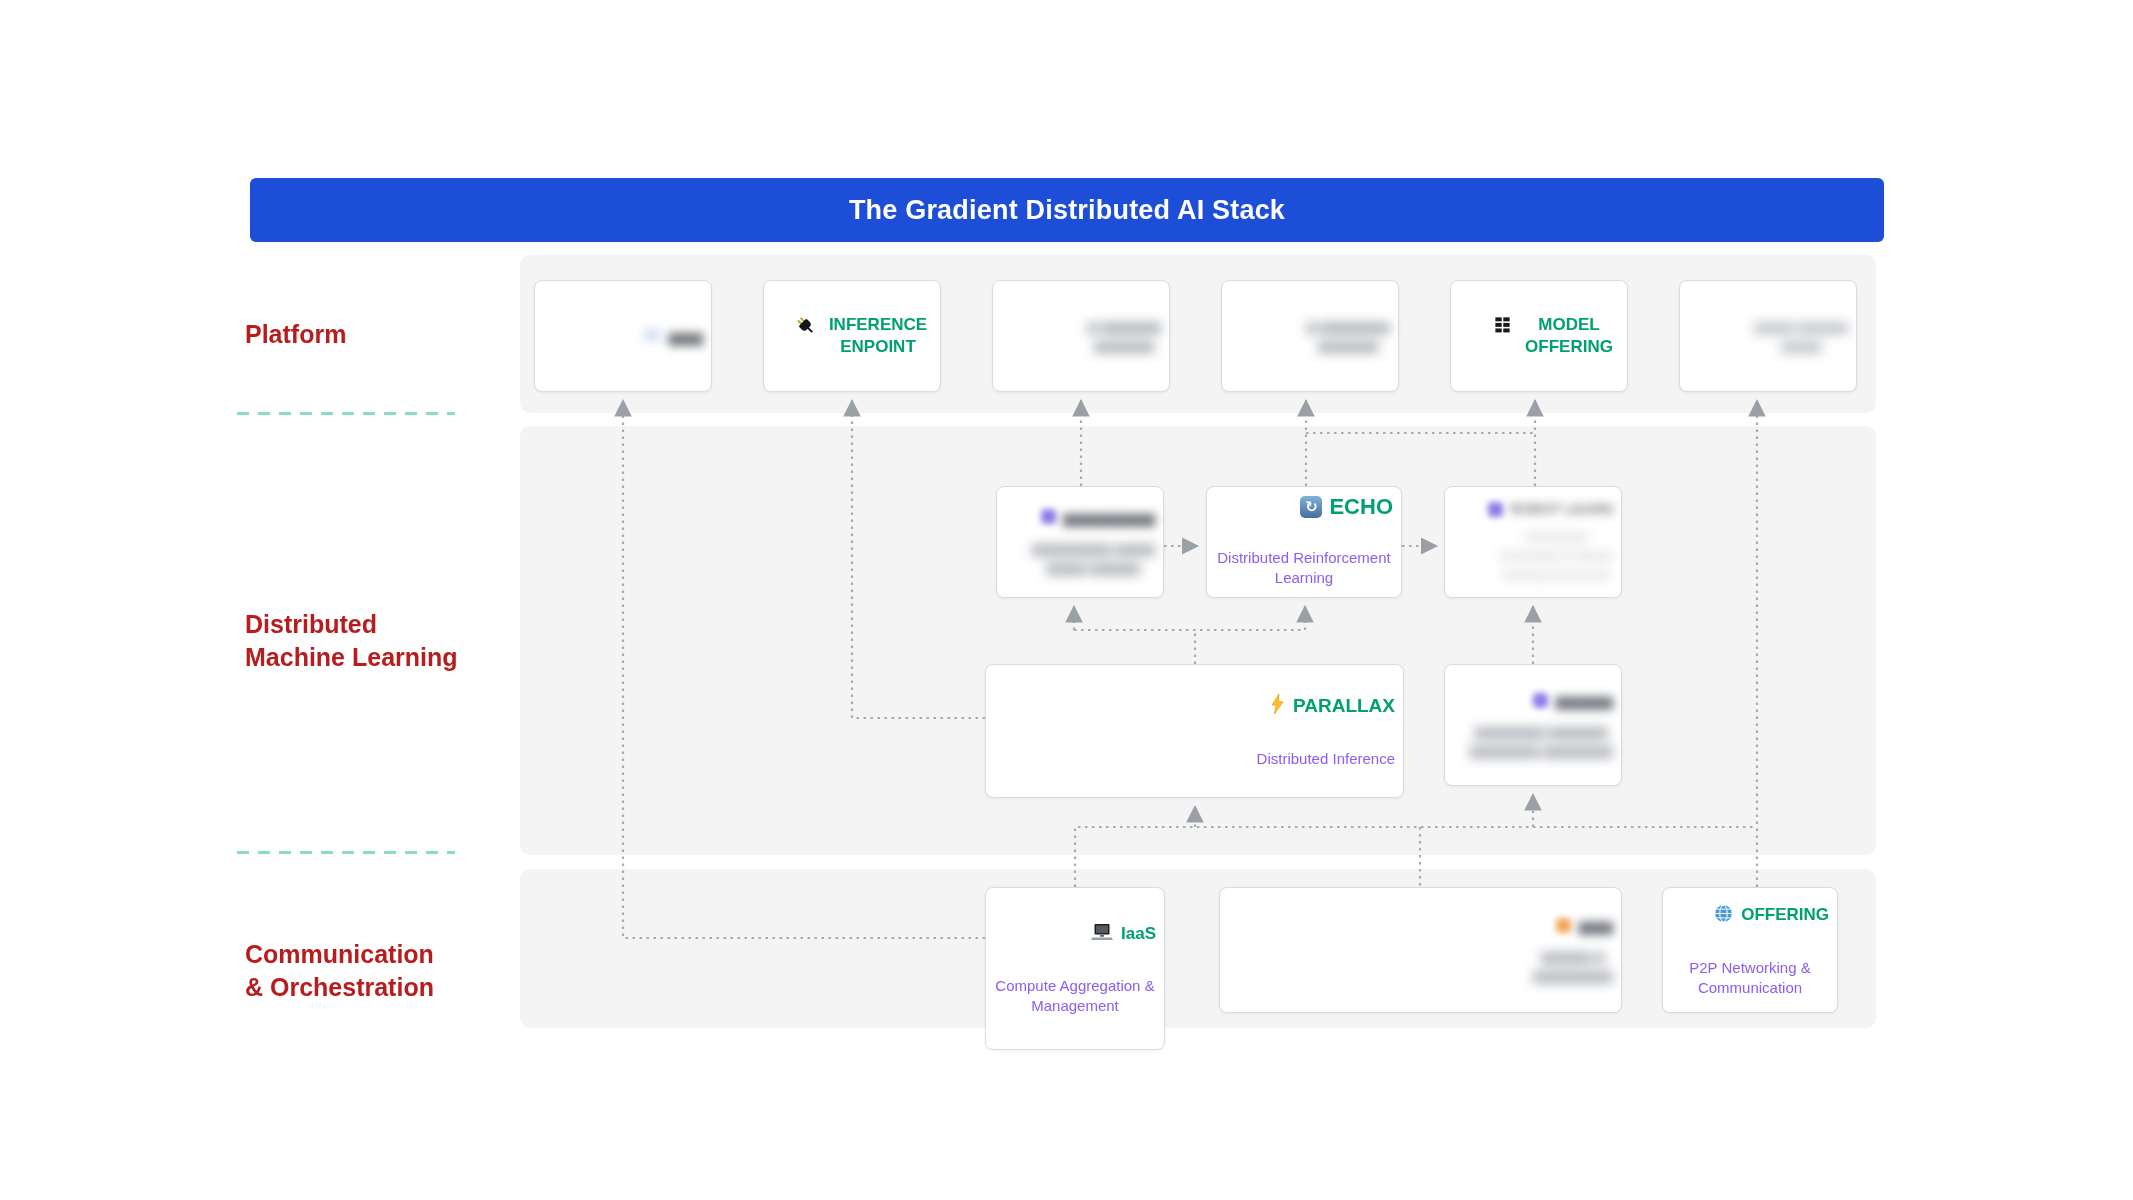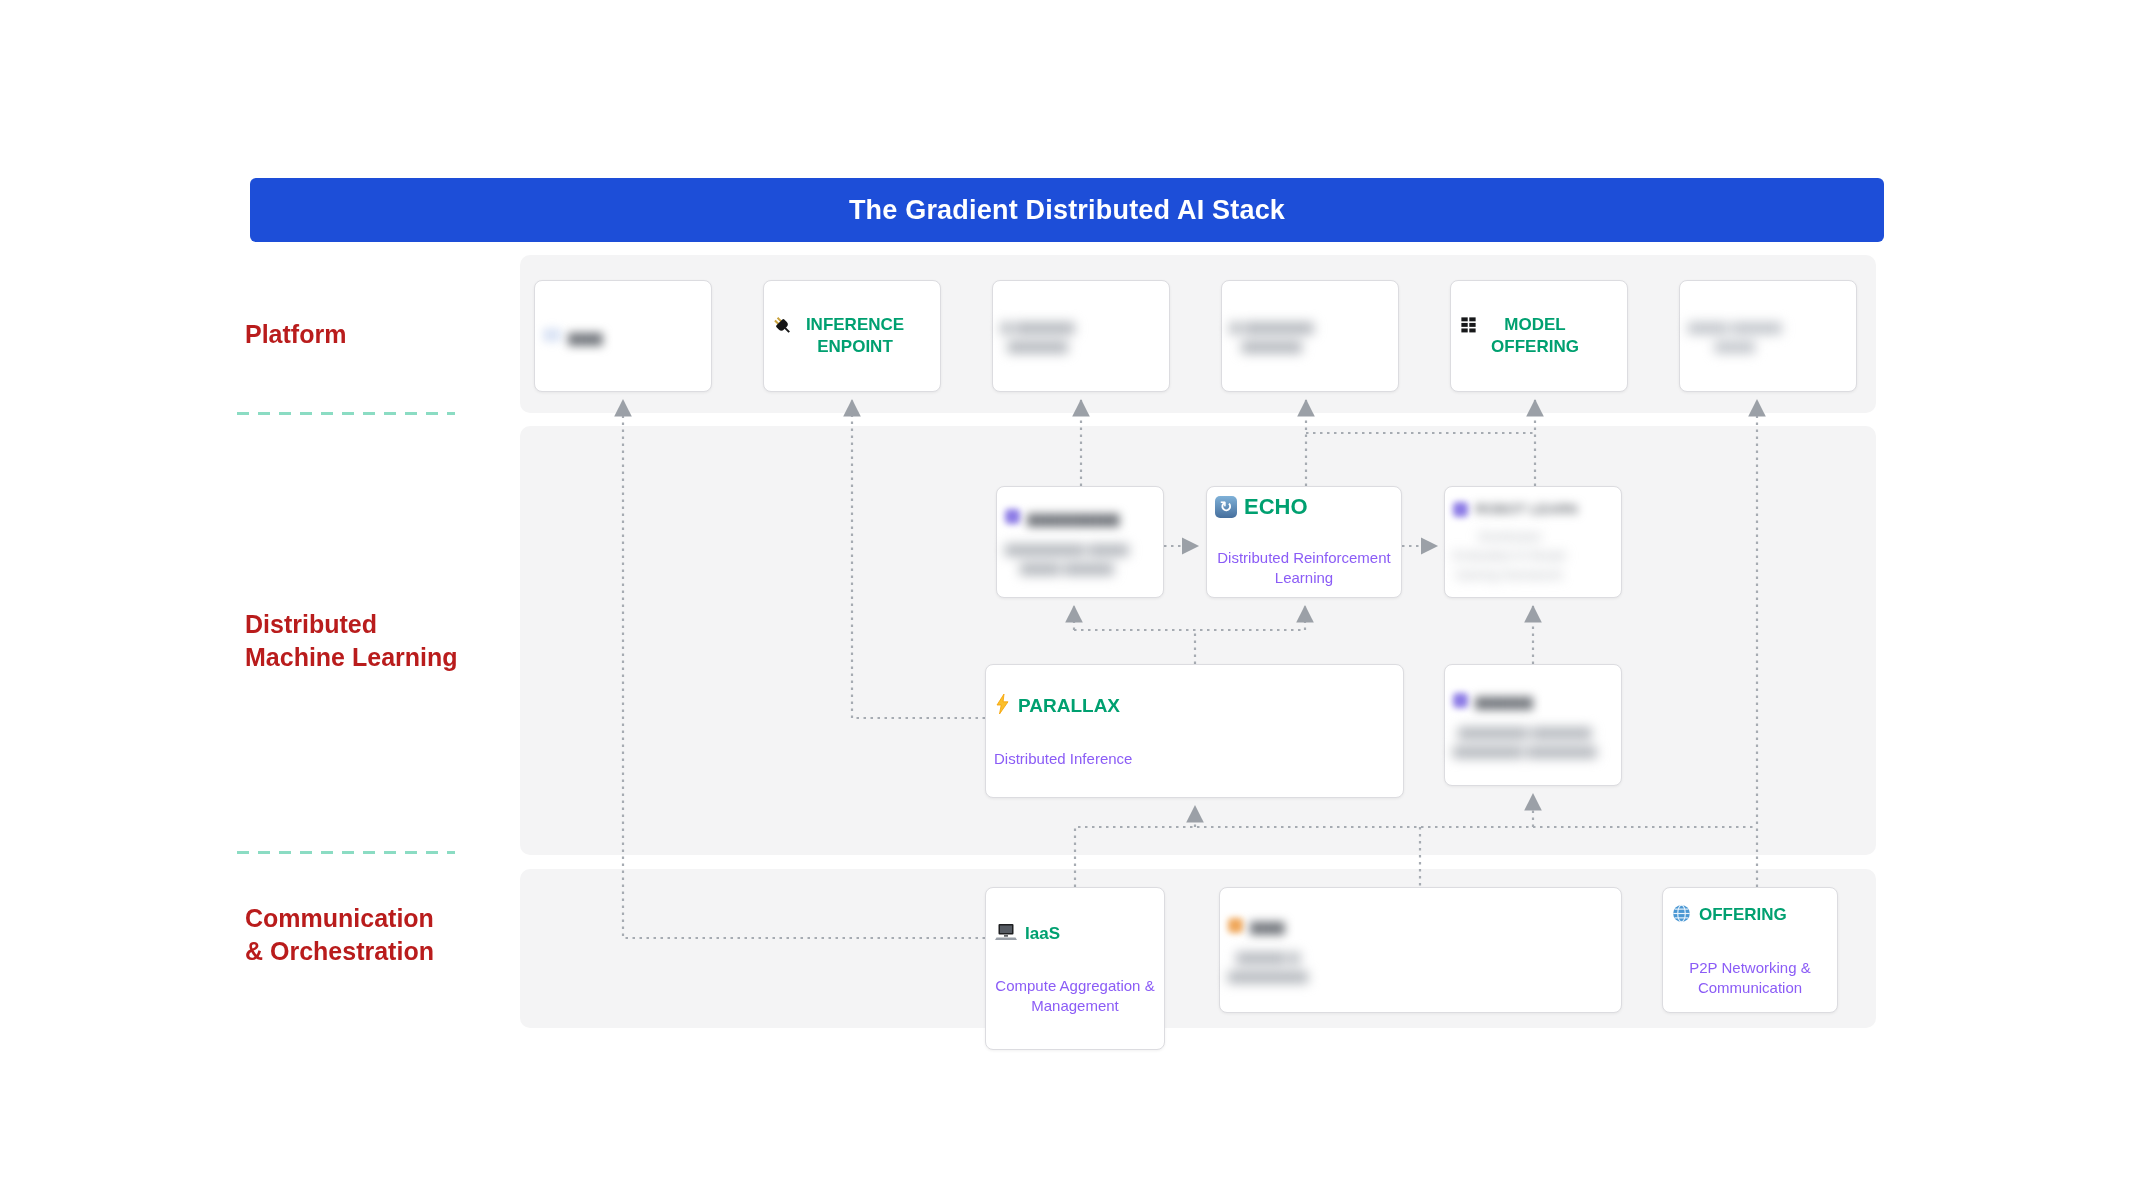--- a/index.html
+++ b/index.html
@@ -17,21 +17,21 @@
 
   .rowlabel{position:absolute;left:245px;color:#b91c1c;font-size:25px;font-weight:700;line-height:33px;}
 
   .sep{position:absolute;left:237px;width:218px;height:3px;
        background:repeating-linear-gradient(90deg,#8bdcc3 0 12px,transparent 12px 21px);}
 
   svg.wires{position:absolute;left:0;top:0;z-index:2;}
   .dot{fill:none;stroke:#a6abb2;stroke-width:2.2;stroke-dasharray:2.5 4.5;}
 
   .box{position:absolute;z-index:3;background:#ffffff;border:1px solid #dcdce0;border-radius:8px;
-       box-shadow:0 1px 3px rgba(0,0,0,.06);display:flex;flex-direction:column;align-items:flex-start;
+       box-shadow:0 1px 3px rgba(0,0,0,.06);display:flex;flex-direction:column;align-items:flex-end;
        justify-content:center;text-align:center;padding:6px 8px;box-sizing:border-box;}
   .trow{display:flex;align-items:flex-start;justify-content:center;gap:7px;}
   .trow .ic{flex:0 0 auto;margin-top:1px;}
   .gtitle{color:#00a070;font-weight:700;font-size:17px;line-height:22px;}
   .gtitle.wrap{max-width:108px;}
   .gtitle.big{font-size:19px;}
   .sub{color:#8b5cf6;font-size:15px;line-height:20px;margin-top:30px;}
 
   .rt{filter:blur(5px);color:#75797f;font-weight:700;font-size:15px;line-height:19px;}
   .rs{filter:blur(6px);color:#aeb2b8;font-size:13px;line-height:19px;margin-top:12px;}
@@ -56,21 +56,21 @@
 
   <div class="panel p1"></div>
   <div class="panel p2"></div>
   <div class="panel p3"></div>
 
   <div class="rowlabel" style="top:318px;">Platform</div>
   <div class="rowlabel" style="top:608px;">
     <span style="display:block;">Distributed</span>
     <span style="display:block;">Machine Learning</span>
   </div>
-  <div class="rowlabel" style="top:902px;">
+  <div class="rowlabel" style="top:938px;">
     <span style="display:block;">Communication</span>
     <span style="display:block;">&amp; Orchestration</span>
   </div>
 
   <div class="sep" style="top:412px;"></div>
   <div class="sep" style="top:851px;"></div>
 
   <svg class="wires" width="2133" height="1200" viewBox="0 0 2133 1200">
     <defs>
       <marker id="ah" orient="auto" markerWidth="10" markerHeight="10" refX="7.5" refY="4">

